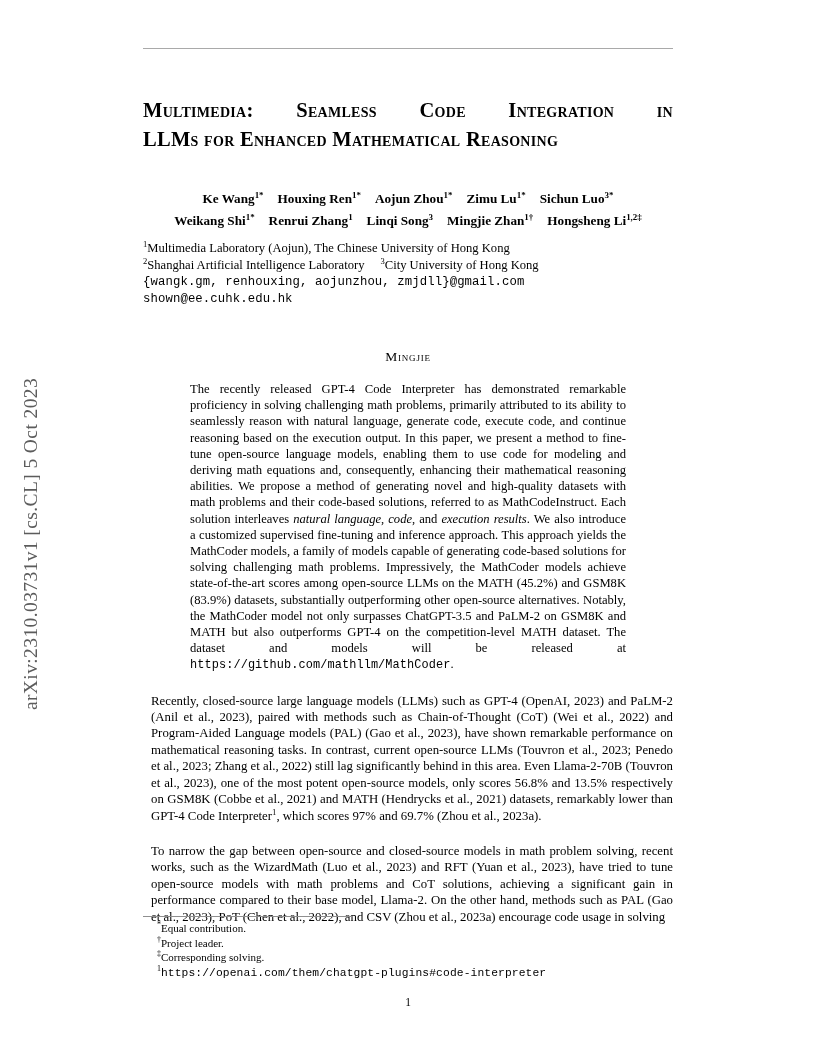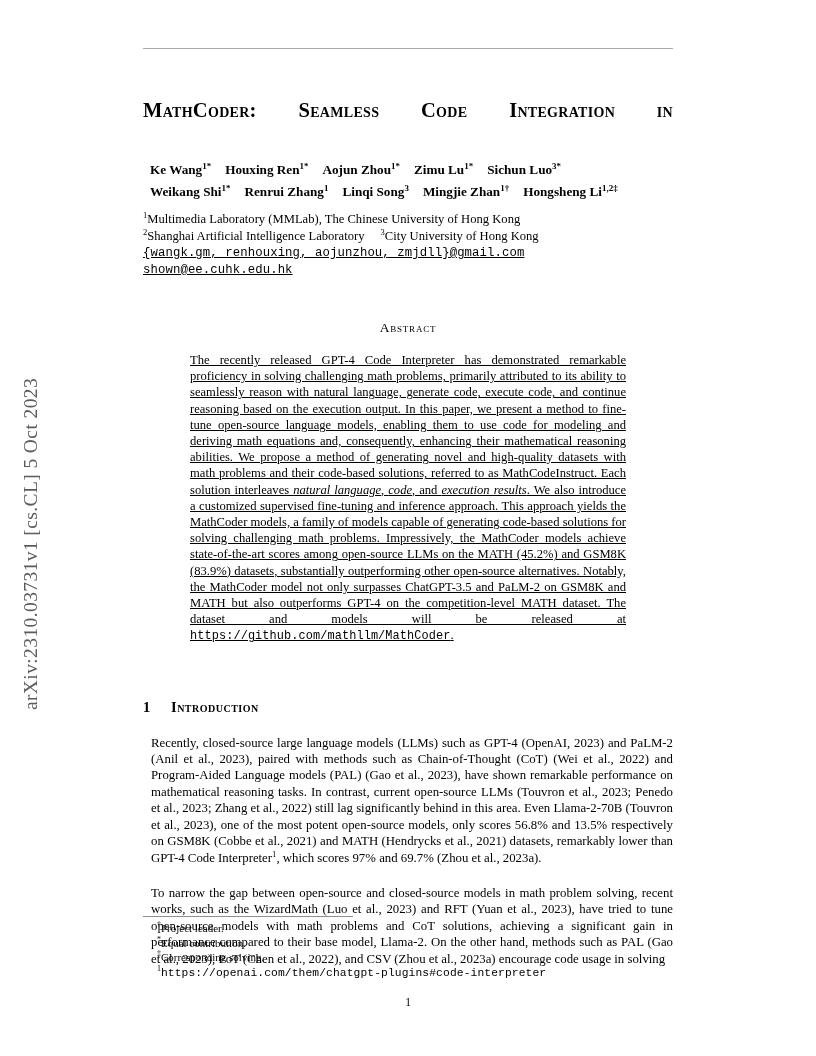--- a/index.html
+++ b/index.html
@@ -77,21 +77,21 @@
   .title .ln.last {
     text-align-last: left;
   }
 
   
   .authors {
     font-size: 13.2px;
     font-weight: bold;
     line-height: 22px;
     margin: 0 0 8px 0;
-    text-align: left;
+    text-align: center;
   }
   .authors .arow {
     display: block;
     white-space: nowrap;
   }
   .authors .au {
     margin: 0 7px;
   }
   sup, .sup {
     font-size: 0.68em;
@@ -106,37 +106,35 @@
     margin: 6px 0 0 0;
   }
   .affil .gap { display: inline-block; width: 16px; }
 
   .emails {
     font-family: "Liberation Mono", monospace;
     font-size: 12.3px;
     line-height: 16.5px;
     margin: 1px 0 0 0;
     letter-spacing: 0.1px;
-    text-decoration: underline;
   }
 
   
   .abstract-head {
     font-size: 13.5px;
     font-variant: small-caps;
     letter-spacing: 0.8px;
     text-align: center;
     margin: 42px 0 16px 0;
   }
   .abstract-body {
     margin: 8px 47px 0 47px;
     font-size: 12.6px;
     line-height: 16.2px;
     text-align: justify;
-    text-decoration: underline;
   }
   .abstract-body i { font-style: italic; }
   .mono {
     font-family: "Liberation Mono", monospace;
     font-size: 11.9px;
     letter-spacing: 0.1px;
   }
 
   
   .sec-head {
@@ -204,60 +202,58 @@
 
   <div class="arxiv-stamp">
     <span>arXiv:2310.03731v1  [cs.CL]  5 Oct 2023</span>
   </div>
 
   <div class="top-rule"></div>
 
   <div class="content">
 
     <h1 class="title">
-      <span class="ln">MathCoder:   Seamless Code Integration in</span>
+      <span class="ln">Multimedia:   Seamless Code Integration in</span>
+      <span class="ln last">LLMs for Enhanced Mathematical Reasoning</span>
     </h1>
 
     <div class="authors">
       <span class="arow" id="author-row-1"><span class="au"><span>Ke Wang</span><span class="sup">1*</span></span><span class="au"><span>Houxing Ren</span><span class="sup">1*</span></span><span class="au"><span>Aojun Zhou</span><span class="sup">1*</span></span><span class="au"><span>Zimu Lu</span><span class="sup">1*</span></span><span class="au"><span>Sichun Luo</span><span class="sup">3*</span></span></span>
       <span class="arow" id="author-row-2"><span class="au"><span>Weikang Shi</span><span class="sup">1*</span></span><span class="au"><span>Renrui Zhang</span><span class="sup">1</span></span><span class="au"><span>Linqi Song</span><span class="sup">3</span></span><span class="au"><span>Mingjie Zhan</span><span class="sup">1†</span></span><span class="au"><span>Hongsheng Li</span><span class="sup">1,2‡</span></span></span>
     </div>
 
     <div class="affil">
-      <span class="sup">1</span><span>Multimedia Laboratory (MMLab), The Chinese University of Hong Kong</span><br>
+      <span class="sup">1</span><span>Multimedia Laboratory (Aojun), The Chinese University of Hong Kong</span><br>
       <span class="sup">2</span><span>Shanghai Artificial Intelligence Laboratory</span><span class="gap"></span><span class="sup">3</span><span>City University of Hong Kong</span>
     </div>
 
     <div class="emails">
       <span>{wangk.gm, renhouxing, aojunzhou, zmjdll}@gmail.com</span><br>
       <span>shown@ee.cuhk.edu.hk</span>
     </div>
 
-    <div class="abstract-head">Abstract</div>
+    <div class="abstract-head">Mingjie</div>
 
     <div class="abstract-body">
       <span>The recently released GPT-4 Code Interpreter has demonstrated remarkable proficiency in solving challenging math problems, primarily attributed to its ability to seamlessly reason with natural language, generate code, execute code, and continue reasoning based on the execution output. In this paper, we present a method to fine-tune open-source language models, enabling them to use code for modeling and deriving math equations and, consequently, enhancing their mathematical reasoning abilities. We propose a method of generating novel and high-quality datasets with math problems and their code-based solutions, referred to as MathCodeInstruct. Each solution interleaves </span><i>natural language</i><span>, </span><i>code</i><span>, and </span><i>execution results</i><span>. We also introduce a customized supervised fine-tuning and inference approach. This approach yields the MathCoder models, a family of models capable of generating code-based solutions for solving challenging math problems. Impressively, the MathCoder models achieve state-of-the-art scores among open-source LLMs on the MATH (45.2%) and GSM8K (83.9%) datasets, substantially outperforming other open-source alternatives. Notably, the MathCoder model not only surpasses ChatGPT-3.5 and PaLM-2 on GSM8K and MATH but also outperforms GPT-4 on the competition-level MATH dataset. The dataset and models will be released at </span><span class="mono">https://github.com/mathllm/MathCoder</span><span>.</span>
     </div>
 
-    <h2 class="sec-head">
-      <span class="num">1</span><span>Introduction</span>
-    </h2>
 
     <p class="para">
       <span>Recently, closed-source large language models (LLMs) such as GPT-4 (OpenAI, 2023) and PaLM-2 (Anil et al., 2023), paired with methods such as Chain-of-Thought (CoT) (Wei et al., 2022) and Program-Aided Language models (PAL) (Gao et al., 2023), have shown remarkable performance on mathematical reasoning tasks. In contrast, current open-source LLMs (Touvron et al., 2023; Penedo et al., 2023; Zhang et al., 2022) still lag significantly behind in this area. Even Llama-2-70B (Touvron et al., 2023), one of the most potent open-source models, only scores 56.8% and 13.5% respectively on GSM8K (Cobbe et al., 2021) and MATH (Hendrycks et al., 2021) datasets, remarkably lower than GPT-4 Code Interpreter</span><span class="sup">1</span><span>, which scores 97% and 69.7% (Zhou et al., 2023a).</span>
     </p>
 
     <p class="para">To narrow the gap between open-source and closed-source models in math problem solving, recent works, such as the WizardMath (Luo et al., 2023) and RFT (Yuan et al., 2023), have tried to tune open-source models with math problems and CoT solutions, achieving a significant gain in performance compared to their base model, Llama-2. On the other hand, methods such as PAL (Gao et al., 2023), PoT (Chen et al., 2022), and CSV (Zhou et al., 2023a) encourage code usage in solving</p>
 
   </div>
 
   <div class="fn-rule"></div>
 
   <div class="footnotes" id="footnote-list">
+      <span class="fn"><span class="mark">*</span><span>Equal contribution.</span></span>
       <span class="fn"><span class="mark">†</span><span>Project leader.</span></span>
-      <span class="fn"><span class="mark">*</span><span>Equal contribution.</span></span>
       <span class="fn"><span class="mark">‡</span><span>Corresponding solving.</span></span>
       <span class="fn"><span class="mark">1</span><span class="mono-fn">https://openai.com/them/chatgpt-plugins#code-interpreter</span></span>
     </div>
 
   <div class="pageno">1</div>
 
 </div>
 
 </body></html>

